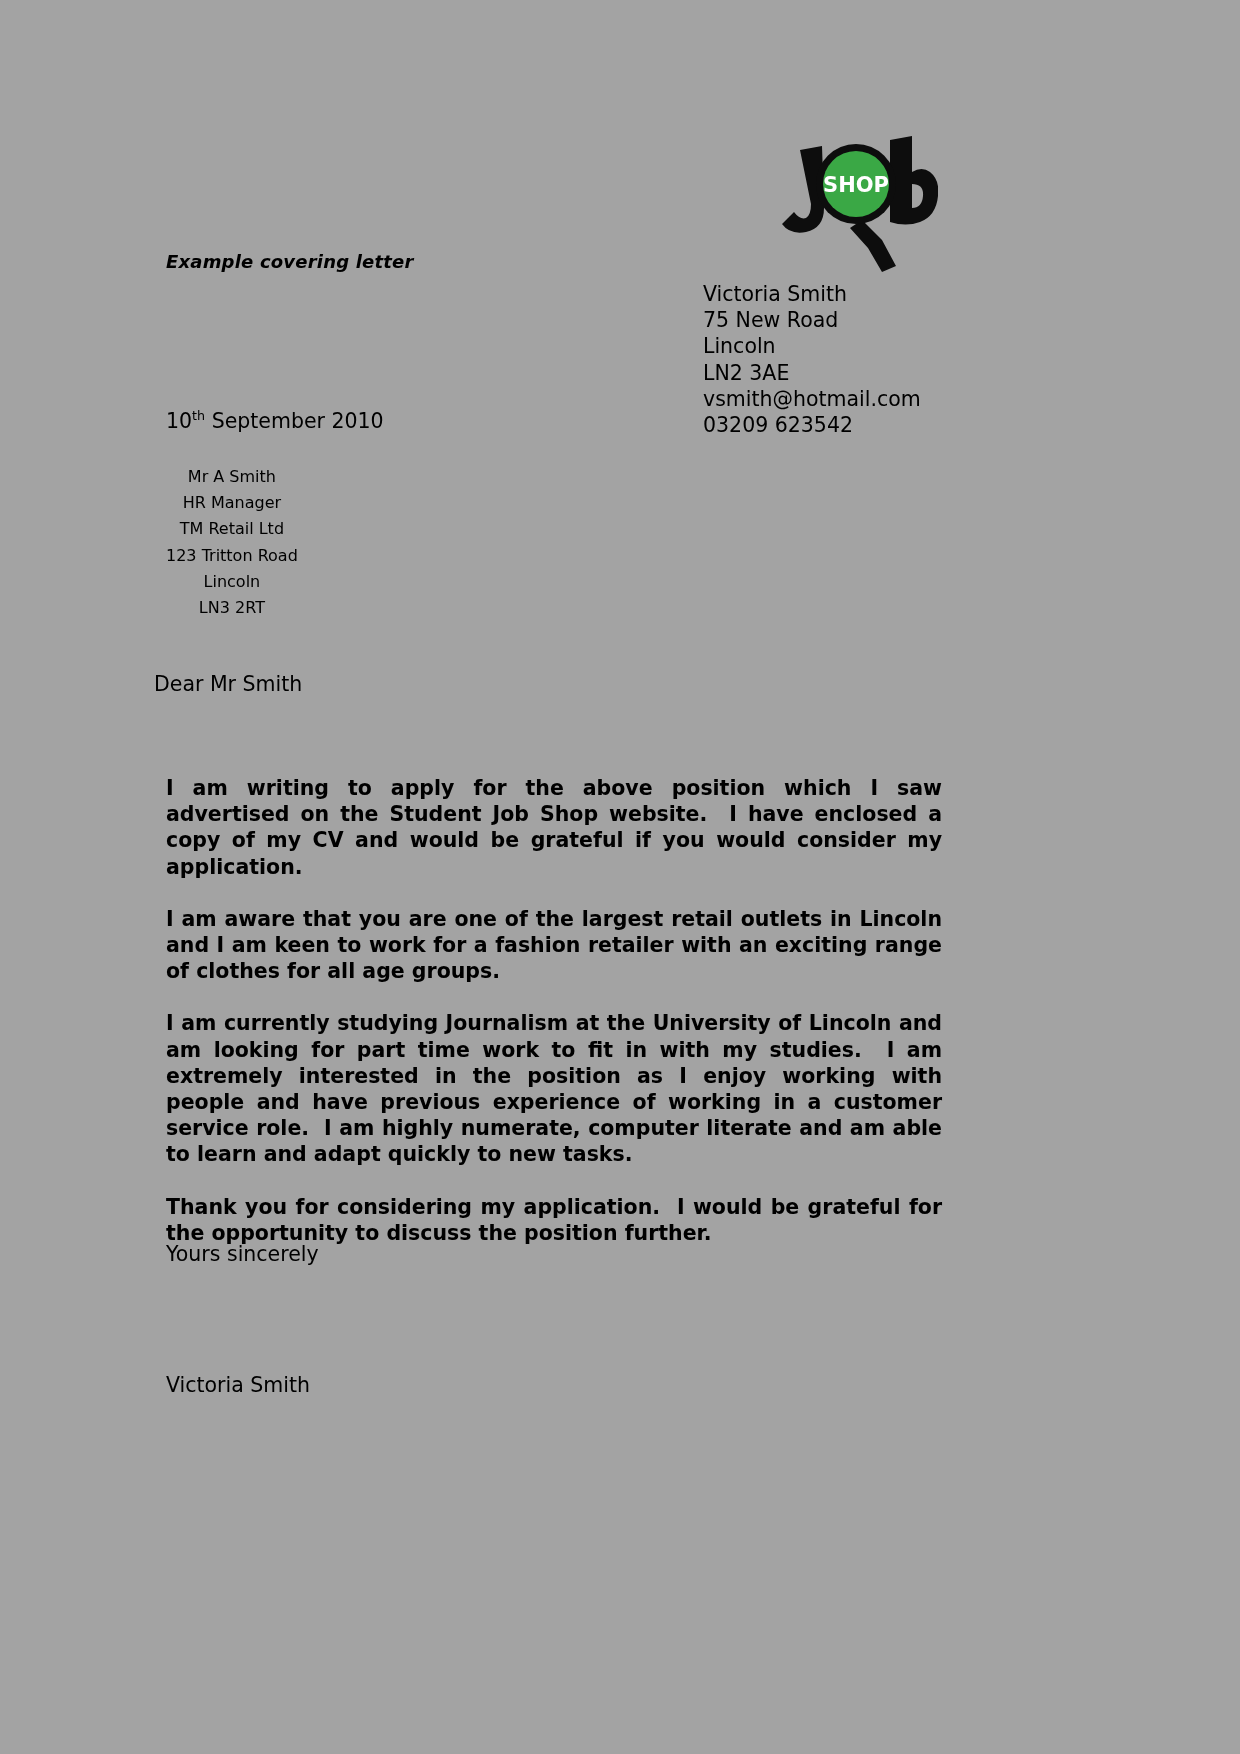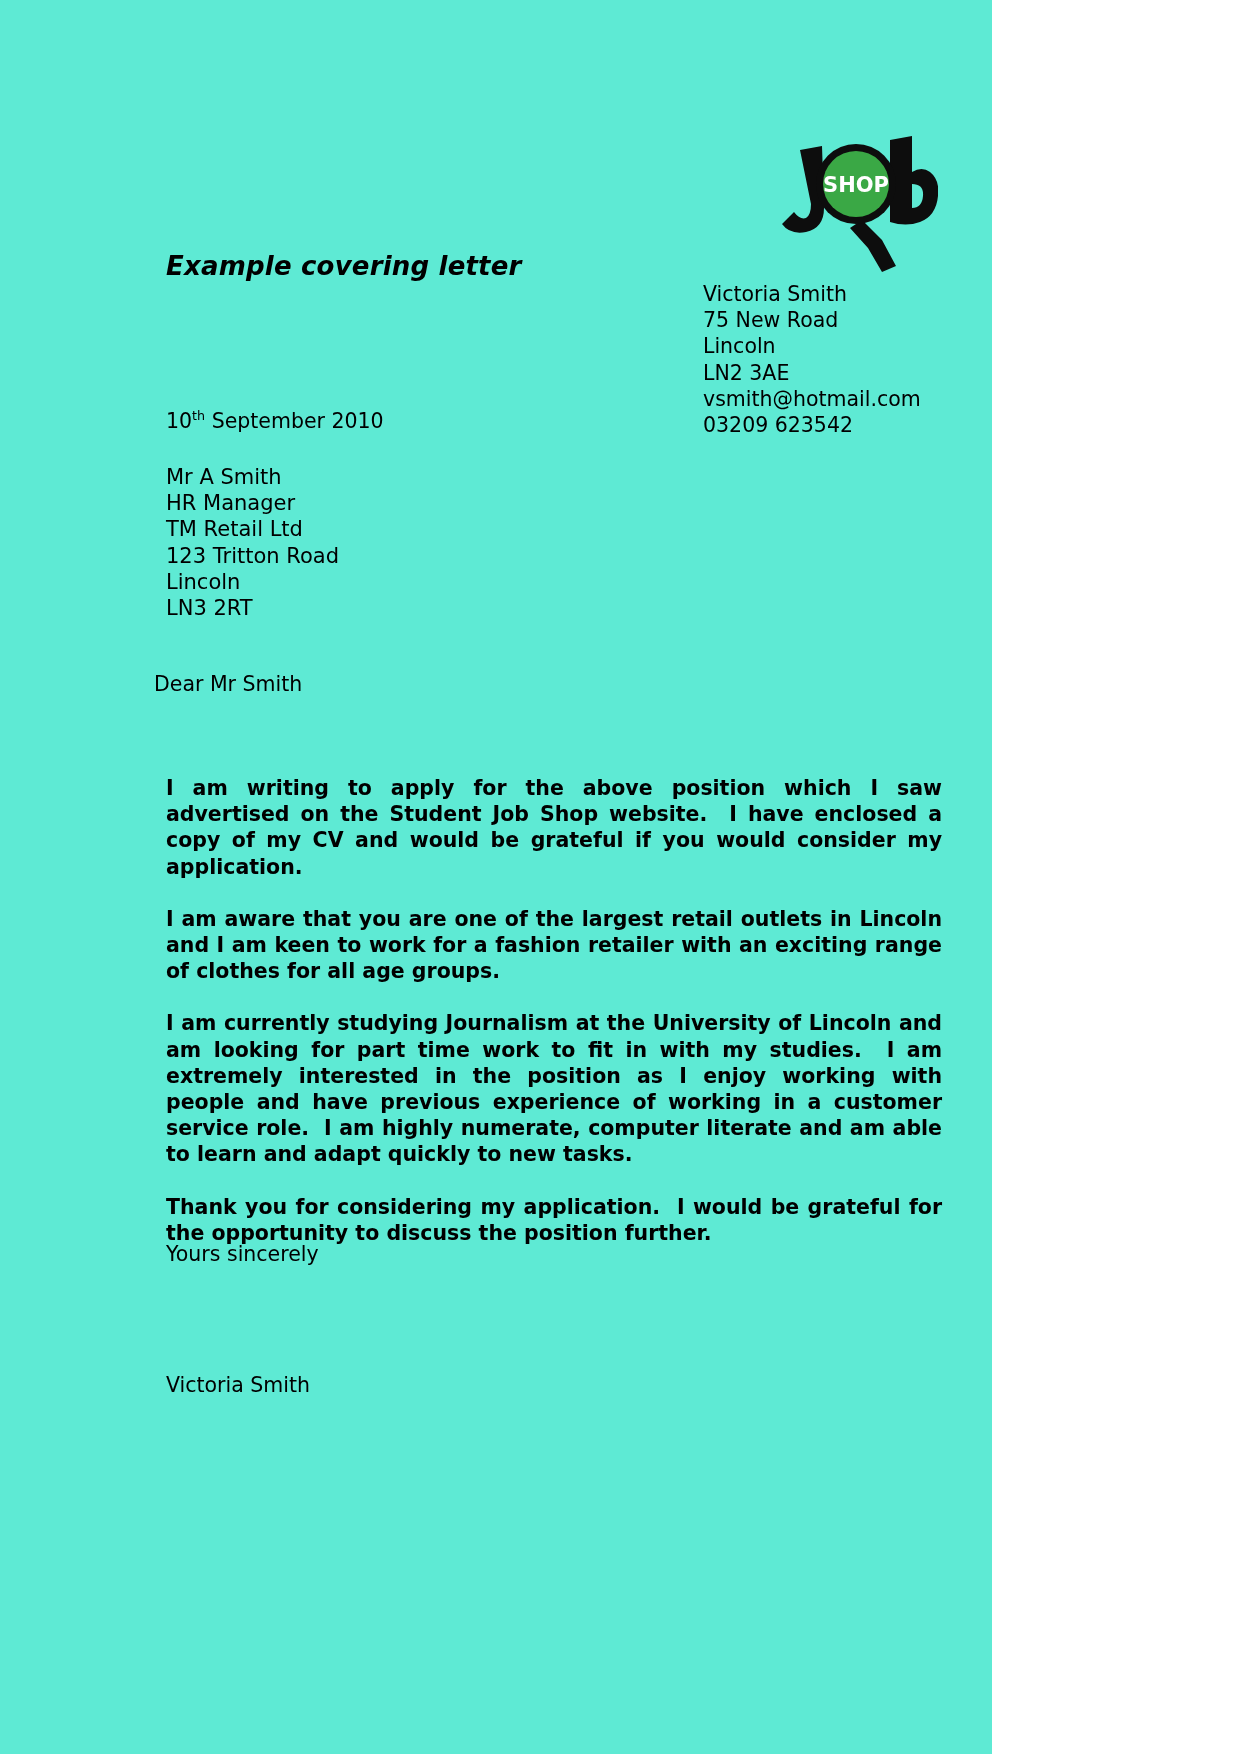--- a/index.html
+++ b/index.html
@@ -6,23 +6,23 @@
     margin: 0;
     padding: 0;
     background: #ffffff;
   }
   body {
     font-family: "DejaVu Sans", sans-serif;
     color: #000000;
   }
   .page {
     position: relative;
-    width: 992px;
+    width: 1240px;
     height: 1754px;
-    background: #5eead4;
+    background: #a3a3a3;
     overflow: hidden;
     box-sizing: border-box;
     padding-left: 16px;
   }
 
   
   .logo {
     position: absolute;
     left: 778px;
     top: 128px;
@@ -32,21 +32,21 @@
   .logo svg { display: block; }
 
   
   .doc-title {
     position: absolute;
     left: 166px;
     top: 251px;
     font-family: "DejaVu Sans", sans-serif;
     font-weight: bold;
     font-style: italic;
-    font-size: 26px;
+    font-size: 18px;
     letter-spacing: 0.2px;
     white-space: nowrap;
   }
 
   .sender-block {
     position: absolute;
     left: 703px;
     top: 281px;
     font-size: 20.5px;
     line-height: 26.2px;
@@ -64,22 +64,23 @@
     font-size: 0.62em;
     vertical-align: super;
     line-height: 0;
     text-align: right;
   }
 
   .recipient-block {
     position: absolute;
     left: 166px;
     top: 464px;
-    font-size: 21px;
+    font-size: 16px;
     line-height: 26.2px;
+    text-align: center;
   }
   .recipient-block .line { white-space: nowrap; }
 
   .salutation {
     position: absolute;
     left: 154px;
     top: 672px;
     font-size: 20.5px;
     white-space: nowrap;
   }

